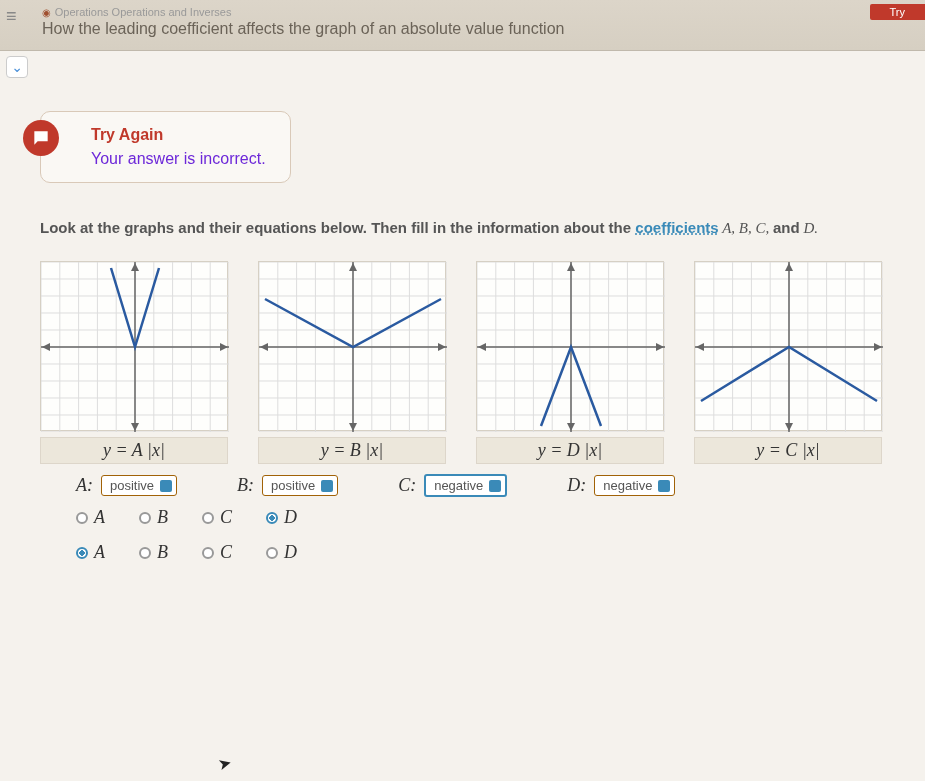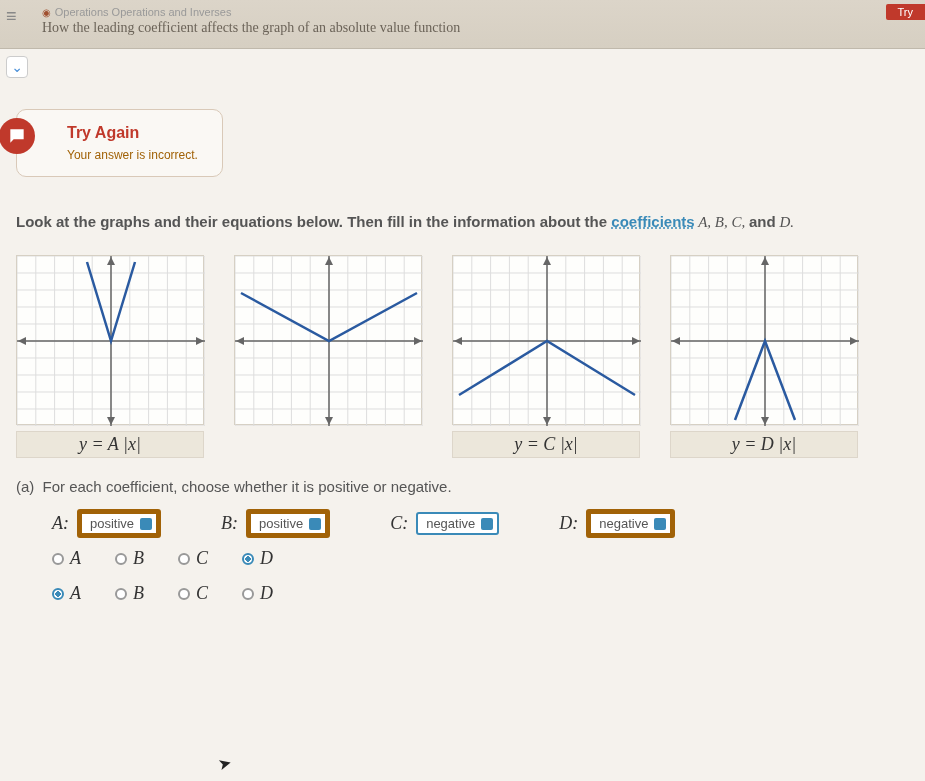--- a/index.html
+++ b/index.html
@@ -20,47 +20,46 @@
   }
   .breadcrumb {
     font-size: 11px;
     color: #999;
     display: flex;
     align-items: center;
     gap: 4px;
   }
   .breadcrumb-icon { color:#a05030; font-size:10px; }
   .topic-title {
-    font-size: 14px;
+    font-size: 16px;
     color: #6b6358;
     margin-top: 2px;
-    font-family: Liberation Serif, serif;
   }
   .hamburger {
     position:absolute; left:6px; top:6px;
     width:18px; color:#888; font-size:18px;
   }
   .chevron-box {
     position:absolute;
     left:6px; top:56px;
     width:22px; height:22px;
     background:#fff;
     border:1px solid #ccc;
     border-radius:4px;
     display:flex; align-items:center; justify-content:center;
     color:#4a90d9; font-size:14px;
   }
   .right-badge{
     position:absolute; right:0; top:4px;
     background:#c0392b; color:#fff;
-    font-size:11px; padding:2px 12px;
+    font-size:11px; padding:2px 20px;
     border-radius:2px 0 0 2px;
   }
 
-  .content { padding: 30px 20px 20px 16px; }
+  .content { padding: 30px 20px 20px 40px; }
 
   .feedback-box {
     position: relative;
     display:inline-block;
     border:1px solid #d9c9b8;
     border-radius:10px;
     padding:14px 24px 14px 50px;
     background:#faf8f4;
     margin-top: 30px;
     margin-bottom: 36px;
@@ -68,21 +67,21 @@
   .feedback-icon {
     position:absolute;
     left:-18px; top:8px;
     width:36px; height:36px;
     border-radius:50%;
     background:#c0392b;
     display:flex; align-items:center; justify-content:center;
   }
   .feedback-icon svg { width:20px; height:20px; fill:#fff; }
   .try-again { color:#c0392b; font-size:16px; font-weight:bold; margin-bottom:6px; }
-  .incorrect-msg { color:#a16207; font-size:12px; }
+  .incorrect-msg { color:#6d28d9; font-size:16px; }
 
   .instruction {
     font-size:15px;
     color:#555;
     font-weight:600;
     margin-bottom:24px;
   }
   .coeff-link { color:#3a8ab8; text-decoration: underline dotted; }
   .coeff-names { font-style: italic; font-family: 'Times New Roman', serif; font-weight:normal;}
   
@@ -119,21 +118,21 @@
   .sel-group{
     display:flex; align-items:center; gap:8px;
     font-family:'Times New Roman', serif;
   }
   .sel-group .letter{ font-style:italic; font-size:18px;}
   .fake-select{
     font-family:Arial,sans-serif;
     font-size:13px;
     color:#555;
     background:#fff;
-    border:5px solid #a16207;
+    border:1px solid #a16207;
     border-radius:3px;
     padding:2px 22px 2px 8px;
     position:relative;
     min-width:74px;
   }
   .fake-select.selected-blue{ border:2px solid #3a8ab8; }
   .fake-select::after{
     content:"";
     position:absolute; right:4px; top:50%;
     transform:translateY(-50%);
@@ -260,20 +259,55 @@
             <line class="grid" x1="188" y1="0" x2="188" y2="170"></line>
             <line class="grid" x1="0" y1="170" x2="188" y2="170"></line>
             <line class="axis" x1="0" y1="85" x2="188" y2="85"></line>
             <line class="axis" x1="94" y1="0" x2="94" y2="170"></line>
             <polygon class="arrowhead" points="187,85 179,81 179,89"></polygon>
             <polygon class="arrowhead" points="1,85 9,81 9,89"></polygon>
             <polygon class="arrowhead" points="94,1 90,9 98,9"></polygon>
             <polygon class="arrowhead" points="94,169 90,161 98,161"></polygon>
             <path class="vfn" d="M 6 37 L 94 85 L 182 37"></path>
           </svg></div>
+        <div class="graph-label">y = B |x|</div>
+      </div>
+      <div class="graph-cell">
+        <div class="graph-box"><svg width="188" height="170">
+            <line class="grid" x1="0" y1="0" x2="0" y2="170"></line>
+            <line class="grid" x1="0" y1="0" x2="188" y2="0"></line>
+            <line class="grid" x1="18.8" y1="0" x2="18.8" y2="170"></line>
+            <line class="grid" x1="0" y1="17" x2="188" y2="17"></line>
+            <line class="grid" x1="37.6" y1="0" x2="37.6" y2="170"></line>
+            <line class="grid" x1="0" y1="34" x2="188" y2="34"></line>
+            <line class="grid" x1="56.4" y1="0" x2="56.4" y2="170"></line>
+            <line class="grid" x1="0" y1="51" x2="188" y2="51"></line>
+            <line class="grid" x1="75.2" y1="0" x2="75.2" y2="170"></line>
+            <line class="grid" x1="0" y1="68" x2="188" y2="68"></line>
+            <line class="grid" x1="94" y1="0" x2="94" y2="170"></line>
+            <line class="grid" x1="0" y1="85" x2="188" y2="85"></line>
+            <line class="grid" x1="112.8" y1="0" x2="112.8" y2="170"></line>
+            <line class="grid" x1="0" y1="102" x2="188" y2="102"></line>
+            <line class="grid" x1="131.6" y1="0" x2="131.6" y2="170"></line>
+            <line class="grid" x1="0" y1="119" x2="188" y2="119"></line>
+            <line class="grid" x1="150.4" y1="0" x2="150.4" y2="170"></line>
+            <line class="grid" x1="0" y1="136" x2="188" y2="136"></line>
+            <line class="grid" x1="169.2" y1="0" x2="169.2" y2="170"></line>
+            <line class="grid" x1="0" y1="153" x2="188" y2="153"></line>
+            <line class="grid" x1="188" y1="0" x2="188" y2="170"></line>
+            <line class="grid" x1="0" y1="170" x2="188" y2="170"></line>
+            <line class="axis" x1="0" y1="85" x2="188" y2="85"></line>
+            <line class="axis" x1="94" y1="0" x2="94" y2="170"></line>
+            <polygon class="arrowhead" points="187,85 179,81 179,89"></polygon>
+            <polygon class="arrowhead" points="1,85 9,81 9,89"></polygon>
+            <polygon class="arrowhead" points="94,1 90,9 98,9"></polygon>
+            <polygon class="arrowhead" points="94,169 90,161 98,161"></polygon>
+            <path class="vfn" d="M 64 164 L 94 85 L 124 164"></path>
+          </svg></div>
+        <div class="graph-label">y = D |x|</div>
       </div>
       <div class="graph-cell">
         <div class="graph-box"><svg width="188" height="170">
             <line class="grid" x1="0" y1="0" x2="0" y2="170"></line>
             <line class="grid" x1="0" y1="0" x2="188" y2="0"></line>
             <line class="grid" x1="18.8" y1="0" x2="18.8" y2="170"></line>
             <line class="grid" x1="0" y1="17" x2="188" y2="17"></line>
             <line class="grid" x1="37.6" y1="0" x2="37.6" y2="170"></line>
             <line class="grid" x1="0" y1="34" x2="188" y2="34"></line>
             <line class="grid" x1="56.4" y1="0" x2="56.4" y2="170"></line>
@@ -295,60 +329,22 @@
             <line class="axis" x1="0" y1="85" x2="188" y2="85"></line>
             <line class="axis" x1="94" y1="0" x2="94" y2="170"></line>
             <polygon class="arrowhead" points="187,85 179,81 179,89"></polygon>
             <polygon class="arrowhead" points="1,85 9,81 9,89"></polygon>
             <polygon class="arrowhead" points="94,1 90,9 98,9"></polygon>
             <polygon class="arrowhead" points="94,169 90,161 98,161"></polygon>
             <path class="vfn" d="M 6 139 L 94 85 L 182 139"></path>
           </svg></div>
         <div class="graph-label">y = C |x|</div>
       </div>
-      <div class="graph-cell">
-        <div class="graph-box"><svg width="188" height="170">
-            <line class="grid" x1="0" y1="0" x2="0" y2="170"></line>
-            <line class="grid" x1="0" y1="0" x2="188" y2="0"></line>
-            <line class="grid" x1="18.8" y1="0" x2="18.8" y2="170"></line>
-            <line class="grid" x1="0" y1="17" x2="188" y2="17"></line>
-            <line class="grid" x1="37.6" y1="0" x2="37.6" y2="170"></line>
-            <line class="grid" x1="0" y1="34" x2="188" y2="34"></line>
-            <line class="grid" x1="56.4" y1="0" x2="56.4" y2="170"></line>
-            <line class="grid" x1="0" y1="51" x2="188" y2="51"></line>
-            <line class="grid" x1="75.2" y1="0" x2="75.2" y2="170"></line>
-            <line class="grid" x1="0" y1="68" x2="188" y2="68"></line>
-            <line class="grid" x1="94" y1="0" x2="94" y2="170"></line>
-            <line class="grid" x1="0" y1="85" x2="188" y2="85"></line>
-            <line class="grid" x1="112.8" y1="0" x2="112.8" y2="170"></line>
-            <line class="grid" x1="0" y1="102" x2="188" y2="102"></line>
-            <line class="grid" x1="131.6" y1="0" x2="131.6" y2="170"></line>
-            <line class="grid" x1="0" y1="119" x2="188" y2="119"></line>
-            <line class="grid" x1="150.4" y1="0" x2="150.4" y2="170"></line>
-            <line class="grid" x1="0" y1="136" x2="188" y2="136"></line>
-            <line class="grid" x1="169.2" y1="0" x2="169.2" y2="170"></line>
-            <line class="grid" x1="0" y1="153" x2="188" y2="153"></line>
-            <line class="grid" x1="188" y1="0" x2="188" y2="170"></line>
-            <line class="grid" x1="0" y1="170" x2="188" y2="170"></line>
-            <line class="axis" x1="0" y1="85" x2="188" y2="85"></line>
-            <line class="axis" x1="94" y1="0" x2="94" y2="170"></line>
-            <polygon class="arrowhead" points="187,85 179,81 179,89"></polygon>
-            <polygon class="arrowhead" points="1,85 9,81 9,89"></polygon>
-            <polygon class="arrowhead" points="94,1 90,9 98,9"></polygon>
-            <polygon class="arrowhead" points="94,169 90,161 98,161"></polygon>
-            <path class="vfn" d="M 64 164 L 94 85 L 124 164"></path>
-          </svg></div>
-        <div class="graph-label">y = D |x|</div>
-      </div>
     </div>
 
-  <div class="question-line">
-    <span class="part-label">(a)</span>
-    <span>For each coefficient, choose whether it is positive or negative.</span>
-  </div>
   <div class="selects-row" id="selects-row">
       <div class="sel-group">
         <span class="letter">A:</span>
         <div class="fake-select">positive</div>
       </div>
       <div class="sel-group">
         <span class="letter">B:</span>
         <div class="fake-select">positive</div>
       </div>
       <div class="sel-group">

